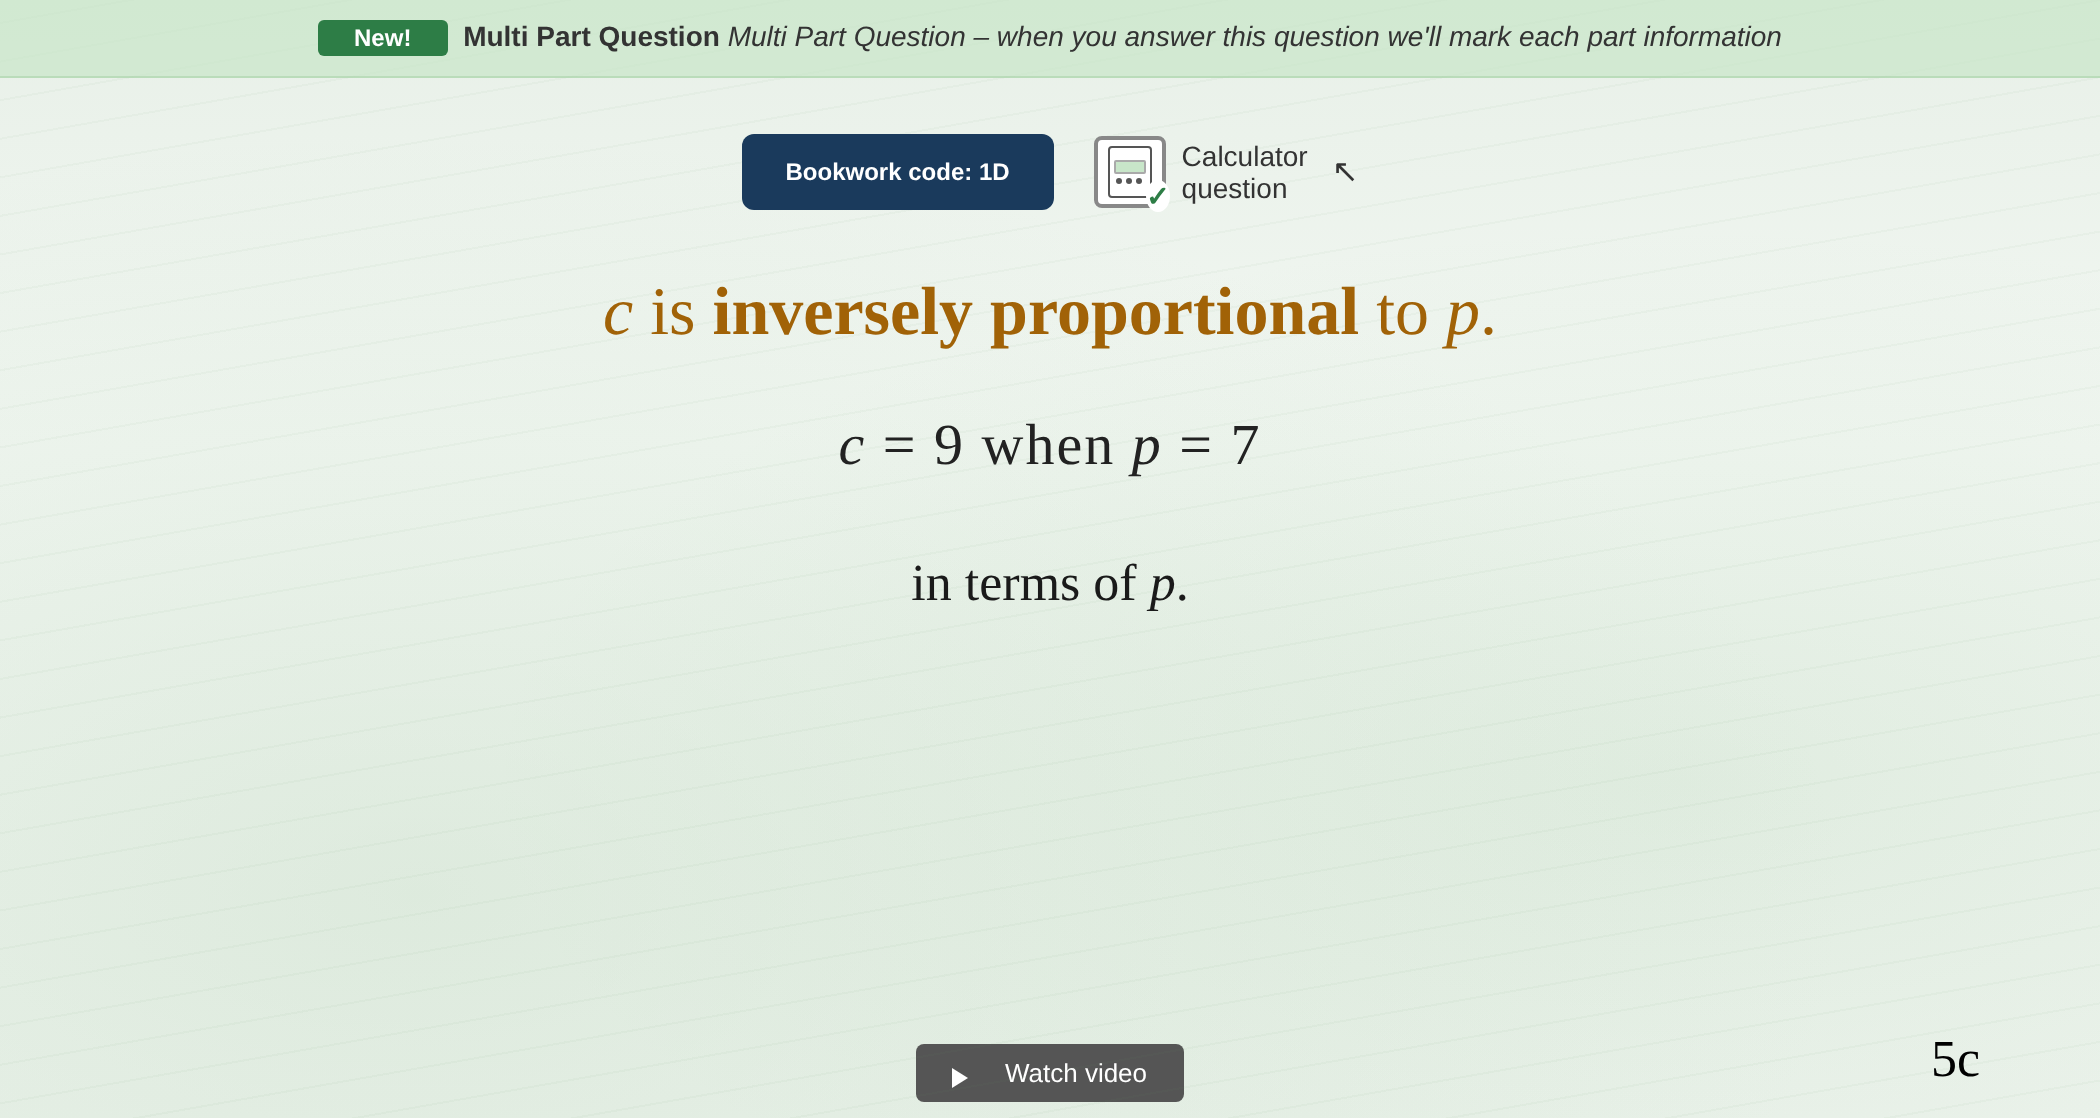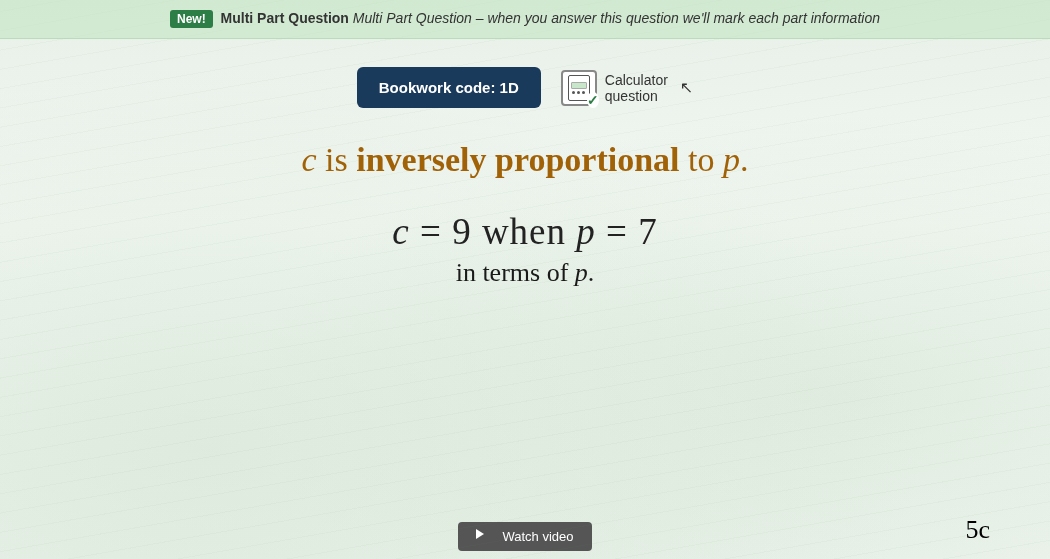--- a/index.html
+++ b/index.html
@@ -60,21 +60,21 @@
       color: #333;
       border-bottom: 1px solid rgba(150,200,150,0.4);
     }
 
     .new-badge {
       display: inline-block;
       background: #2d7d46;
       color: white;
       font-size: 12px;
       font-weight: bold;
-      padding: 2px 7px;
+      padding: 2px 18px;
       border-radius: 3px;
       margin-right: 4px;
     }
 
     .banner-text {
       font-style: italic;
     }
 
     
     .header-row {
@@ -82,21 +82,21 @@
       align-items: center;
       gap: 20px;
       margin-top: 28px;
       margin-bottom: 30px;
     }
 
     .bookwork-btn {
       background: #1a3a5c;
       color: white;
       font-family: Arial, sans-serif;
-      font-size: 15px;
+      font-size: 12px;
       font-weight: bold;
       padding: 12px 22px;
       border-radius: 6px;
       border: none;
       cursor: pointer;
     }
 
     .calculator-indicator {
       display: flex;
       align-items: center;
@@ -187,23 +187,24 @@
     .main-statement em {
       font-style: italic;
       font-weight: normal;
     }
 
     .main-statement strong {
       font-weight: bold;
     }
 
     .equation-line {
-      font-size: 37px;
+      font-size: 29px;
       color: #222;
       text-align: left;
+      margin-bottom: 32px;
       letter-spacing: 1px;
     }
 
     .equation-line em {
       font-style: italic;
     }
 
     .question-text {
       font-size: 26px;
       color: #1a1a1a;
@@ -229,21 +230,21 @@
     .watch-video-btn {
       background: #555;
       color: white;
       font-family: Arial, sans-serif;
       font-size: 13px;
       padding: 7px 18px;
       border-radius: 4px;
       border: none;
       cursor: pointer;
       display: flex;
-      align-items: flex-start;
+      align-items: flex-end;
       gap: 18px;
     }
 
     .play-icon {
       width: 0;
       height: 0;
       border-top: 5px solid transparent;
       border-bottom: 5px solid transparent;
       border-left: 8px solid white;
     }

